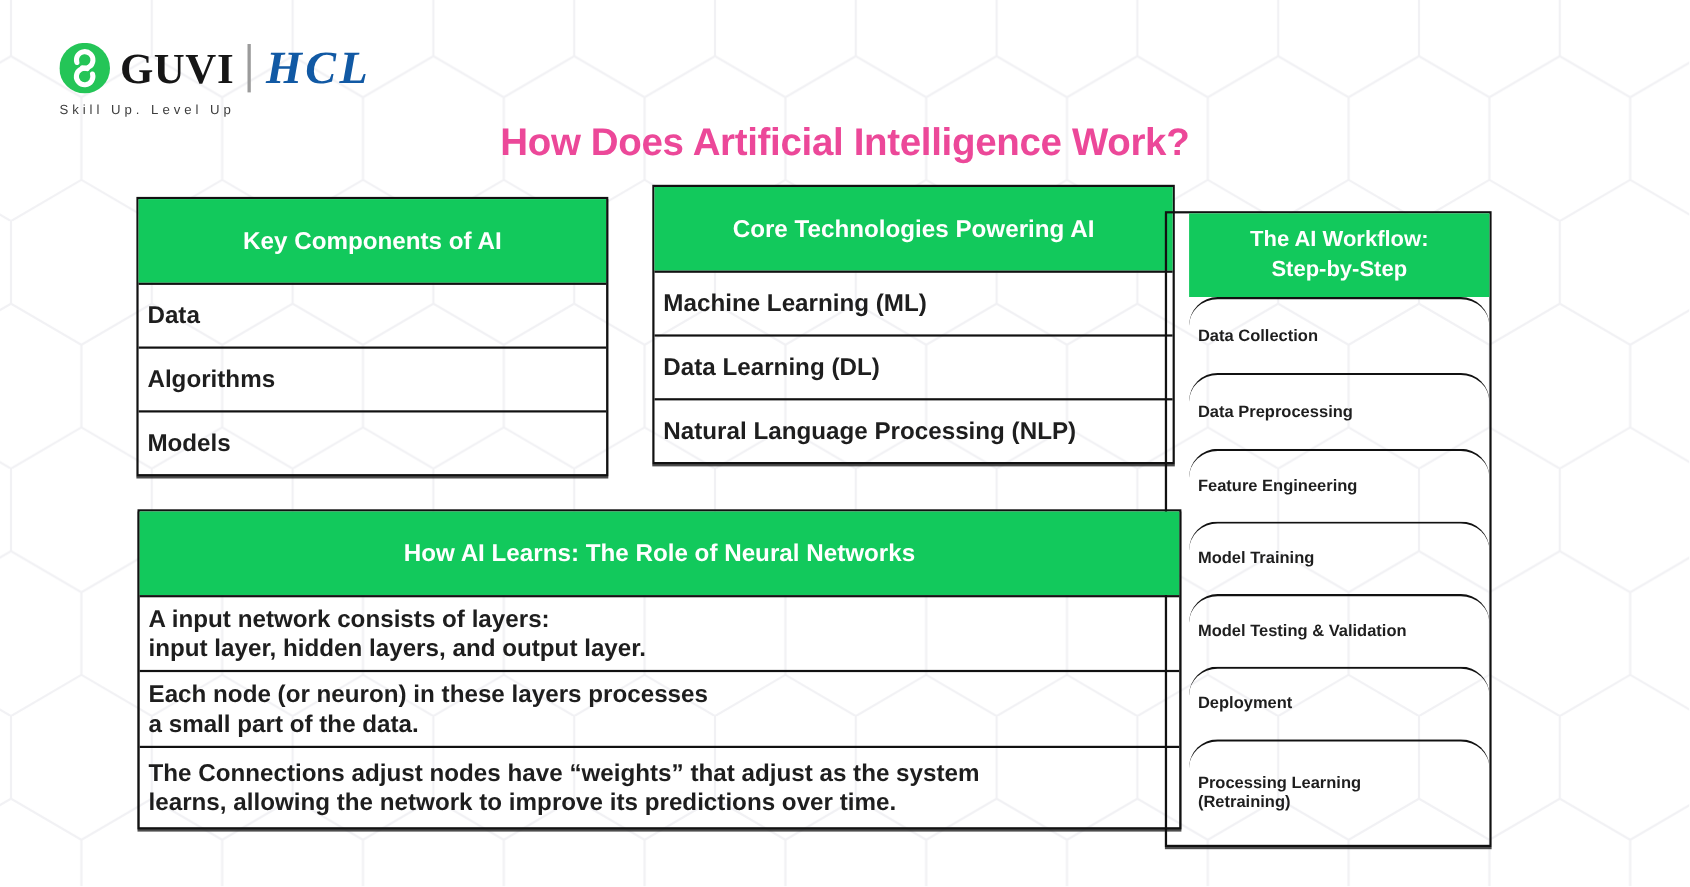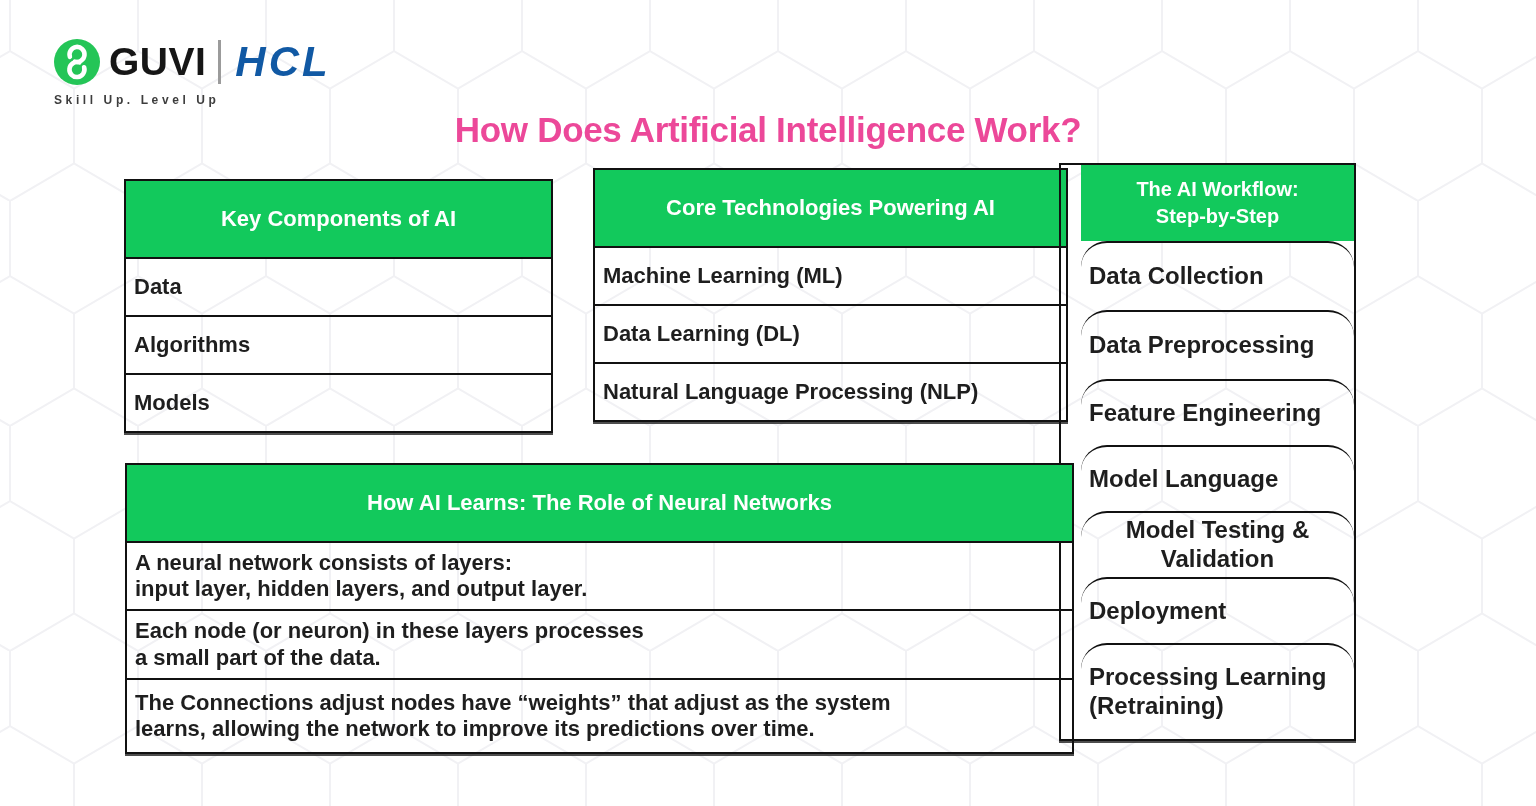--- a/index.html
+++ b/index.html
@@ -5,51 +5,51 @@
   html,body{margin:0;padding:0;background:#ffffff;}
   .canvas{
     position:relative;width:1536px;height:806px;overflow:hidden;background:#ffffff;
     font-family:"Liberation Sans", sans-serif;color:#1e1e1e;
   }
   .bg{position:absolute;left:0;top:0;width:1536px;height:806px;}
   .bg .cube-line{stroke:var(--pattern_line,#f1f1f4);stroke-width:2;fill:none;}
 
   
   .brand{position:absolute;left:54px;top:38px;}
-  .lockup{display:flex;align-items:center;}
+  .lockup{display:flex;align-items:center;font-family:Liberation Serif, serif;}
   .guvi-icon{width:46px;height:46px;display:block;}
   .guvi-icon .disc{fill:var(--guvi_green,#24c557);}
   .guvi-icon .hook{stroke:#ffffff;stroke-width:4.6;fill:none;stroke-linecap:round;}
   .guvi-word{font-size:39px;font-weight:700;color:#161616;letter-spacing:.5px;margin-left:9px;}
   .logo-divider{width:3px;height:44px;background:#9b9b9b;margin:0 14px 0 12px;}
   .hcl-word{font-size:42px;font-weight:700;font-style:italic;letter-spacing:3px;
             color:var(--hcl_blue,#1159a4);}
-  .tagline{margin-top:7px;font-size:12px;font-weight:700;letter-spacing:3.6px;color:#3d3d3d;}
+  .tagline{margin-top:7px;font-size:12px;font-weight:400;letter-spacing:3.6px;color:#3d3d3d;}
 
   
   .title{position:absolute;left:0;top:110px;width:100%;margin:0;text-align:center;
          font-size:35px;font-weight:700;letter-spacing:-.3px;color:#ec4899;}
 
   
   .tbl{position:absolute;border:2px solid var(--border,#111);box-sizing:border-box;
        box-shadow:0 2px 0 rgba(17,17,17,.75);}
   .thead{background:var(--green,#12c95c);color:#ffffff;font-weight:700;font-size:22px;
          display:flex;flex-direction:column;align-items:center;justify-content:center;
          text-align:center;line-height:1.35;box-sizing:border-box;}
   .trow{display:flex;flex-direction:column;align-items:flex-start;justify-content:center;
         text-align:center;border-top:2px solid var(--border,#111);box-sizing:border-box;
         font-size:22px;color:#1e1e1e;line-height:1.2;padding:0 8px;font-weight:bold;}
   .h58{height:58px}.h66{height:66px}.h68{height:68px}.h69{height:69px}
   .h74{height:74px}.h76{height:76px}.h96{height:96px}
 
   .t-components{left:124px;top:179px;width:429px;}
   .t-technologies{left:593px;top:168px;width:475px;}
-  .t-workflow{left:1059px;top:163px;width:297px;padding-left:20px;}
+  .t-workflow{left:1059px;top:192px;width:297px;padding-left:20px;}
   .t-workflow .thead{font-size:20px;}
-  .t-workflow .trow{font-size:24px;border-radius:26px;}
+  .t-workflow .trow{font-size:15px;border-radius:26px;}
   .t-neural{left:125px;top:463px;width:949px;}
   .t-neural .thead{font-size:22px;}
 </style>
 </head>
 <body>
 
 <div class="canvas">
 
   <svg class="bg" viewBox="0 0 1536 806" preserveAspectRatio="none">
     <defs>
@@ -111,38 +111,38 @@
     <div class="trow h69">
         <div>Data Collection</div>
       </div>
     <div class="trow h69">
         <div>Data Preprocessing</div>
       </div>
     <div class="trow h66">
         <div>Feature Engineering</div>
       </div>
     <div class="trow h66">
-        <div>Model Language</div>
+        <div>Model Training</div>
       </div>
     <div class="trow h66">
         <div>Model Testing &amp; Validation</div>
       </div>
     <div class="trow h66">
         <div>Deployment</div>
       </div>
     <div class="trow h96">
       <div>Processing Learning</div>
       <div>(Retraining)</div>
     </div>
   </section>
 
   <section class="tbl t-neural">
     <div class="thead h76">How AI Learns: The Role of Neural Networks</div>
     <div class="trow h68">
-      <div>A neural network consists of layers:</div>
+      <div>A input network consists of layers:</div>
       <div>input layer, hidden layers, and output layer.</div>
     </div>
     <div class="trow h69">
       <div>Each node (or neuron) in these layers processes</div>
       <div>a small part of the data.</div>
     </div>
     <div class="trow h74">
       <div>The Connections adjust nodes have “weights” that adjust as the system</div>
       <div>learns, allowing the network to improve its predictions over time.</div>
     </div>

